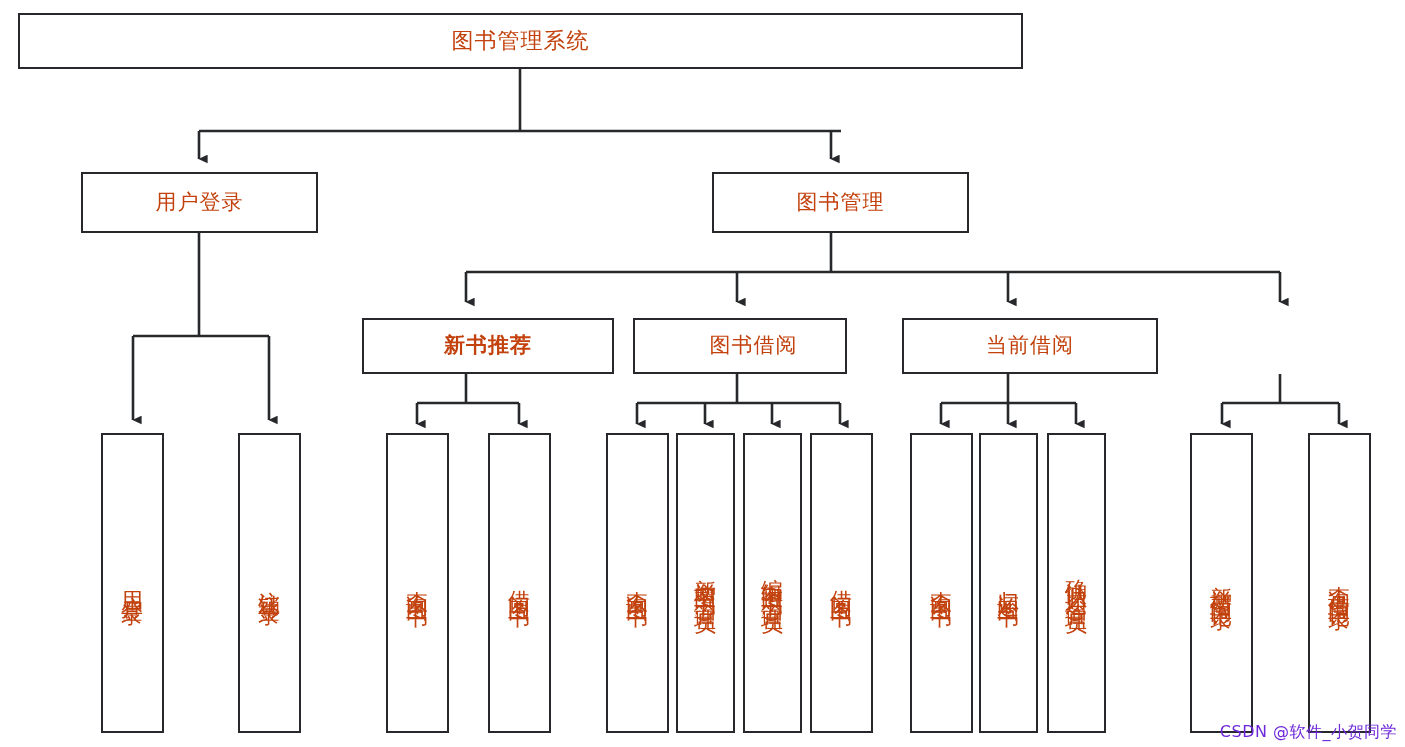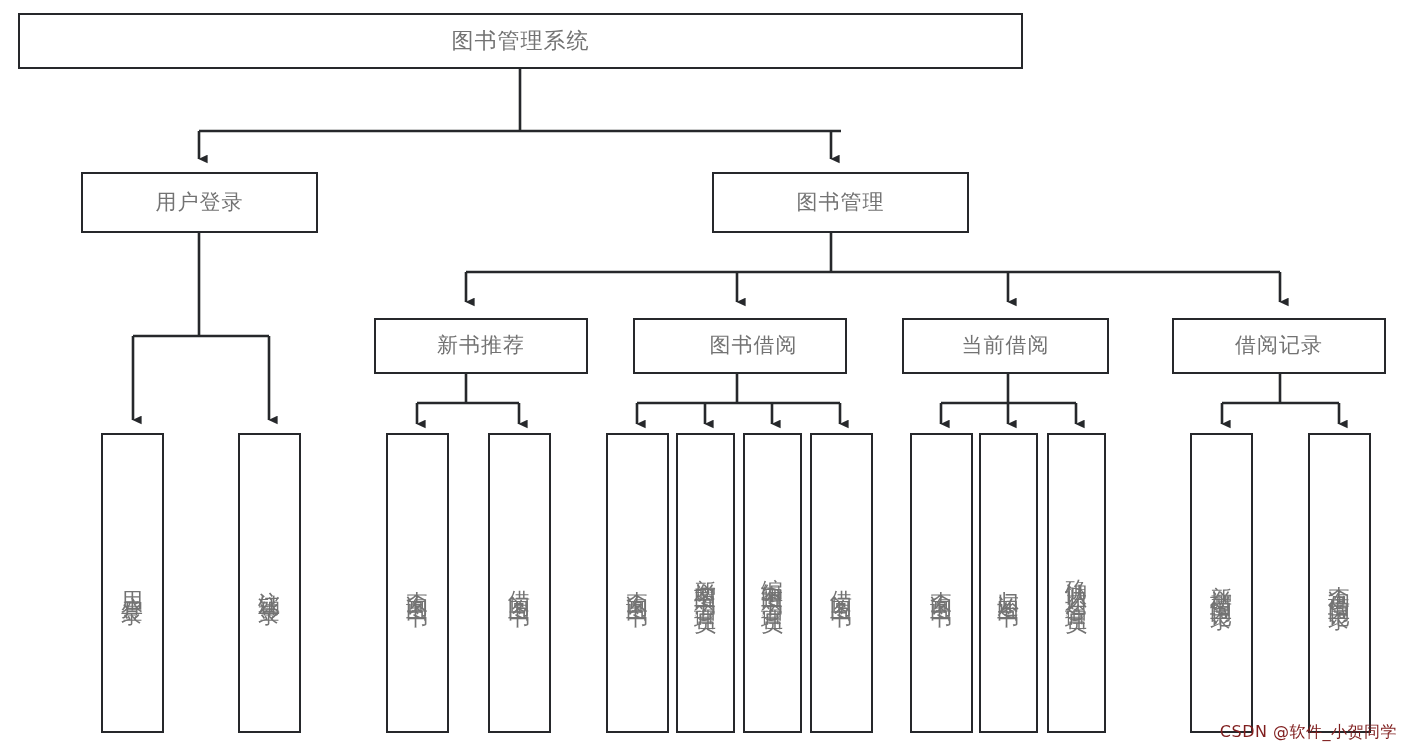--- a/index.html
+++ b/index.html
@@ -30,21 +30,21 @@
     position: absolute;
     box-sizing: border-box;
     background: #ffffff;
     border: 2px solid #26282b;
     display: flex;
     align-items: center;
     justify-content: center;
     overflow: hidden;
   }
   .node .label {
-    color: #737373;
+    color: #c2410c;
     font-size: 21px;
     line-height: 1.22;
     letter-spacing: 1px;
     white-space: nowrap;
     text-align: left;
   }
   .node.leaf {
     align-items: center;
     justify-content: center;
   }
@@ -58,21 +58,21 @@
     max-height: 100%;
   }
   .node.root .label {
     font-size: 22px;
   }
   #watermark {
     position: absolute;
     right: 8px;
     bottom: 4px;
     font-size: 16px;
-    color: #7f1d1d;
+    color: #6d28d9;
     letter-spacing: 0.5px;
     white-space: nowrap;
     font-family: "DejaVu Sans", "Liberation Sans", sans-serif;
   }
 </style>
 </head>
 <body>
 
 <div id="canvas">
 
@@ -131,35 +131,32 @@
   </div>
 
   <div class="node" style="left:81px; top:172px; width:237px; height:61px;">
     <span class="label">用户登录</span>
   </div>
 
   <div class="node" style="left:712px; top:172px; width:257px; height:61px;">
     <span class="label">图书管理</span>
   </div>
 
-  <div class="node" style="left:374px; top:318px; width:214px; height:56px;">
+  <div class="node" style="left:362px; top:318px; width:252px; height:56px;font-weight:bold;">
     <span class="label">新书推荐</span>
   </div>
 
   <div class="node" style="left:633px; top:318px; width:214px; height:56px;padding-left:27px;">
     <span class="label">图书借阅</span>
   </div>
 
-  <div class="node" style="left:902px; top:318px; width:207px; height:56px;">
+  <div class="node" style="left:902px; top:318px; width:256px; height:56px;">
     <span class="label">当前借阅</span>
   </div>
 
-  <div class="node" style="left:1172px; top:318px; width:214px; height:56px;">
-    <span class="label">借阅记录</span>
-  </div>
 
   <div class="node leaf" style="left:101px; top:433px; width:63px; height:300px;">
     <span class="label">用户登录</span>
   </div>
 
   <div class="node leaf" style="left:238px; top:433px; width:63px; height:300px;">
     <span class="label">注销登录</span>
   </div>
 
   <div class="node leaf" style="left:386px; top:433px; width:63px; height:300px;">

